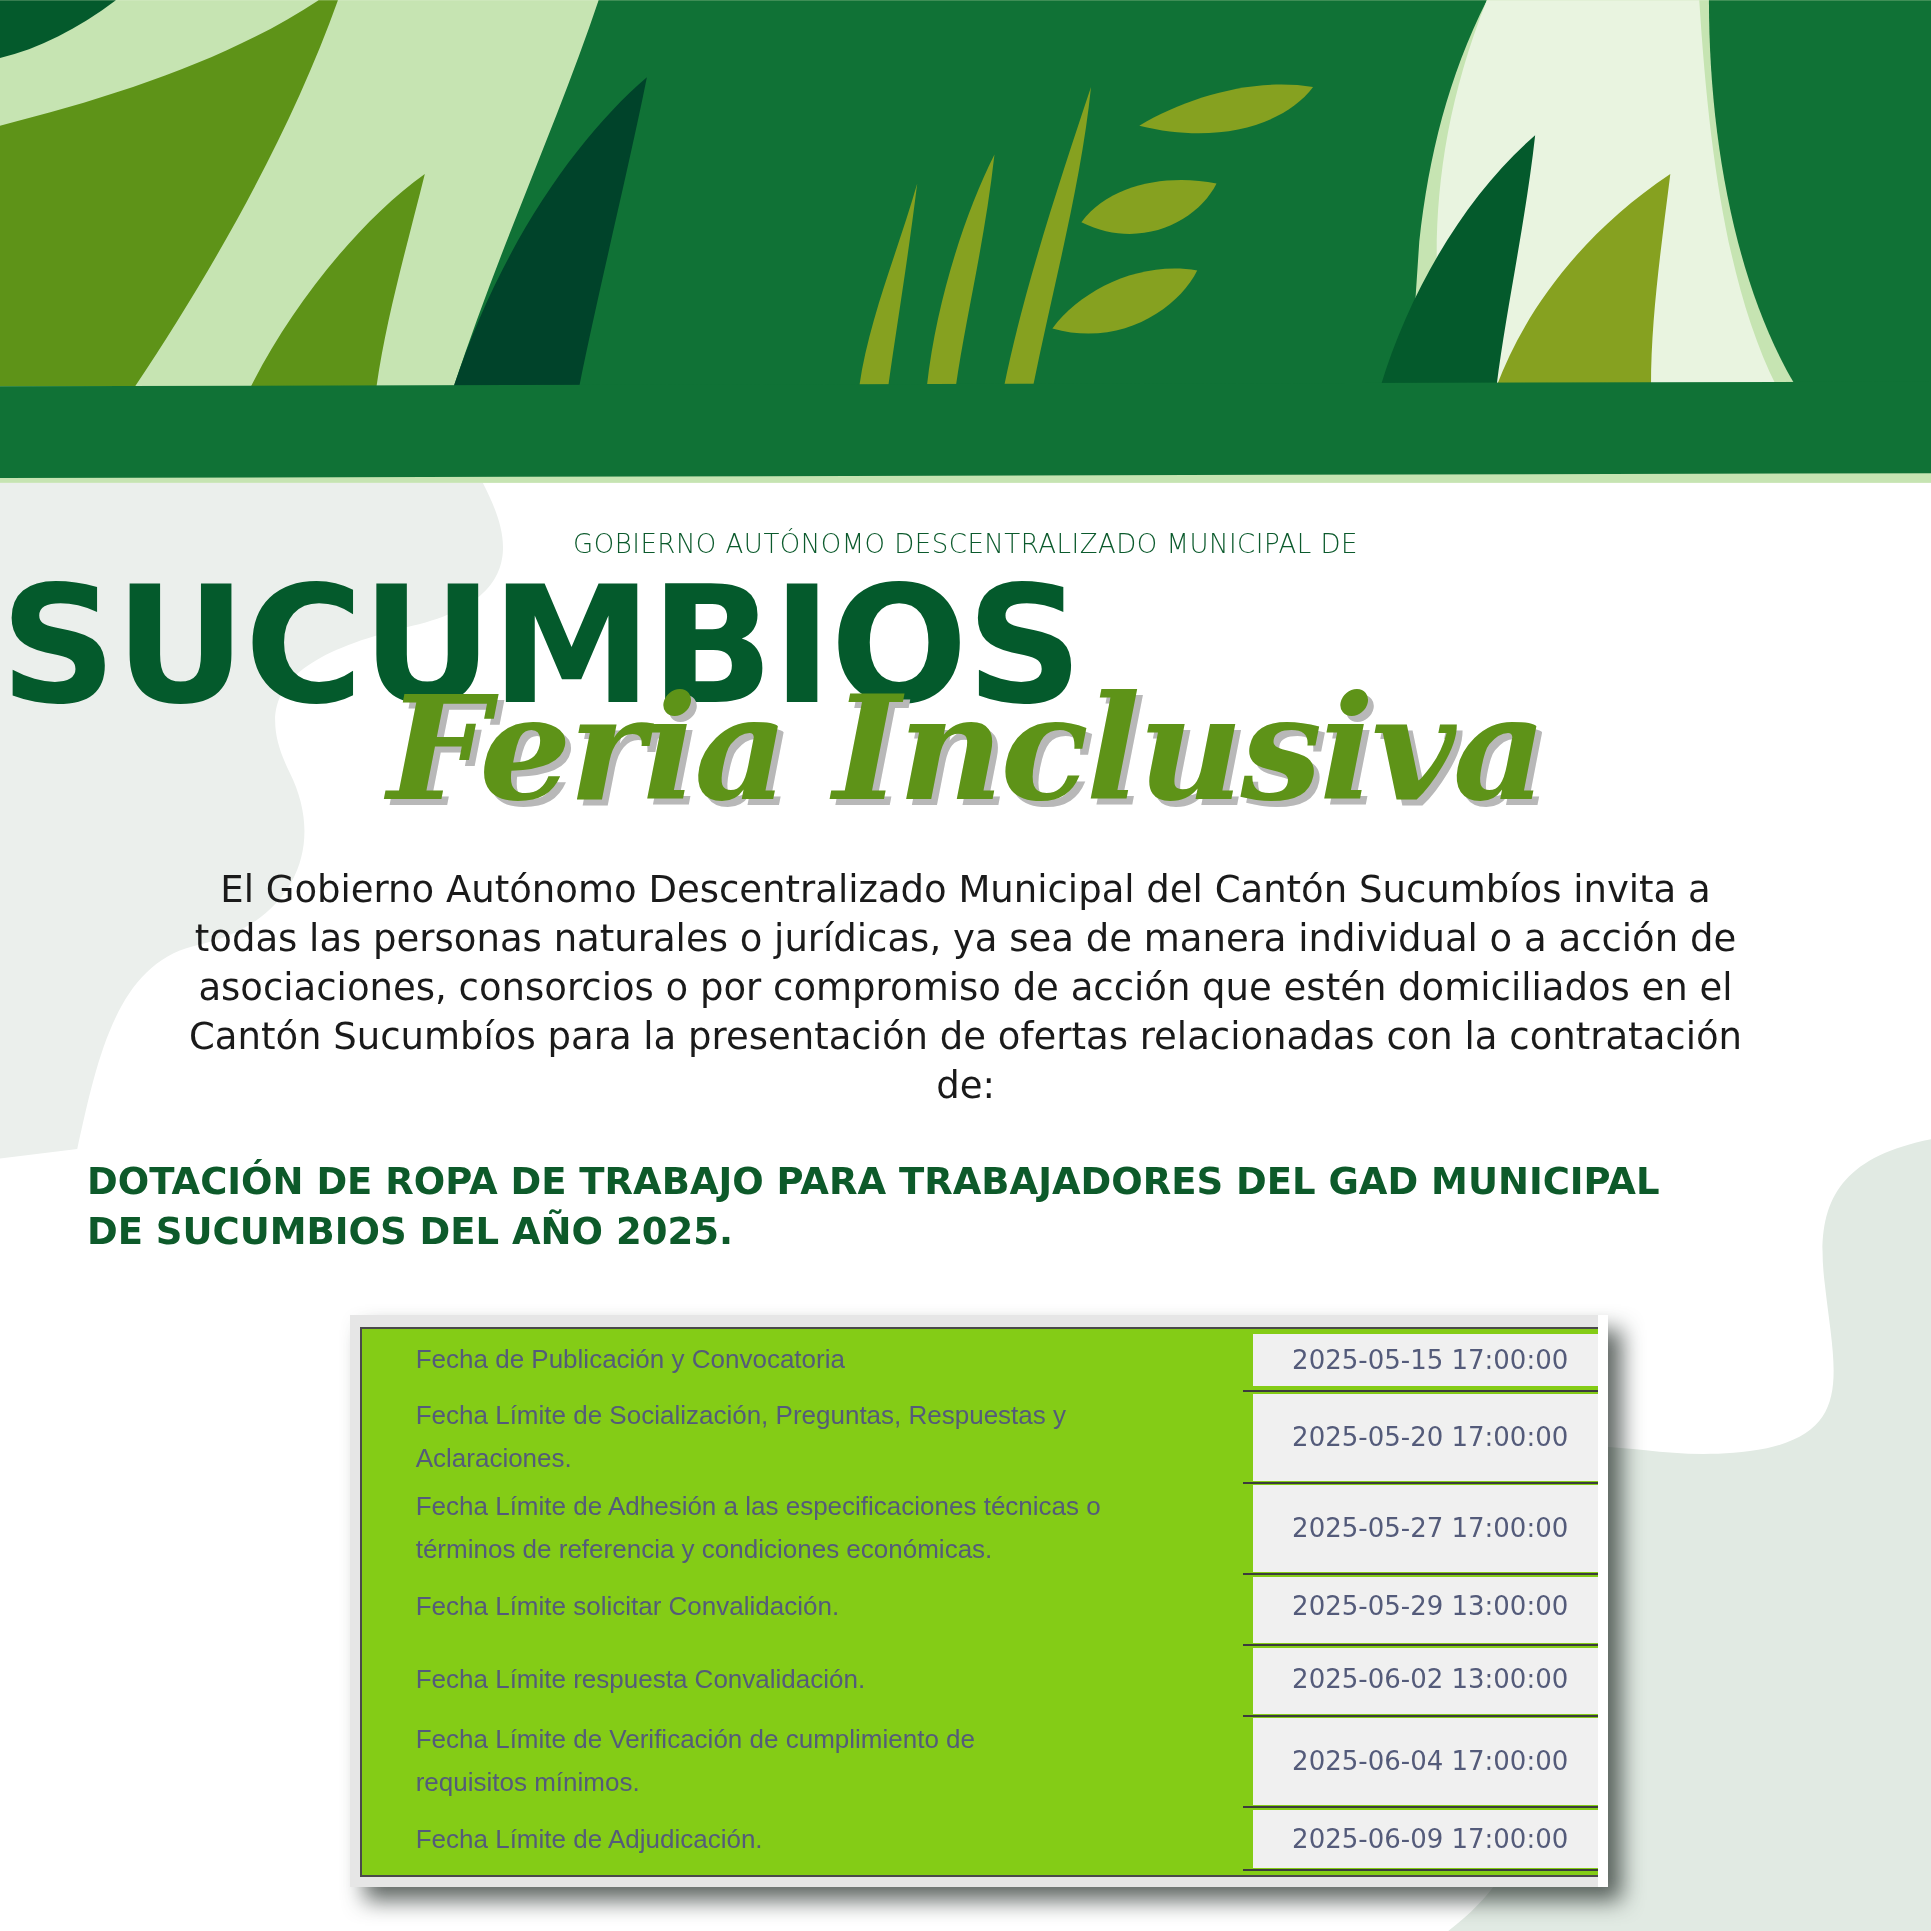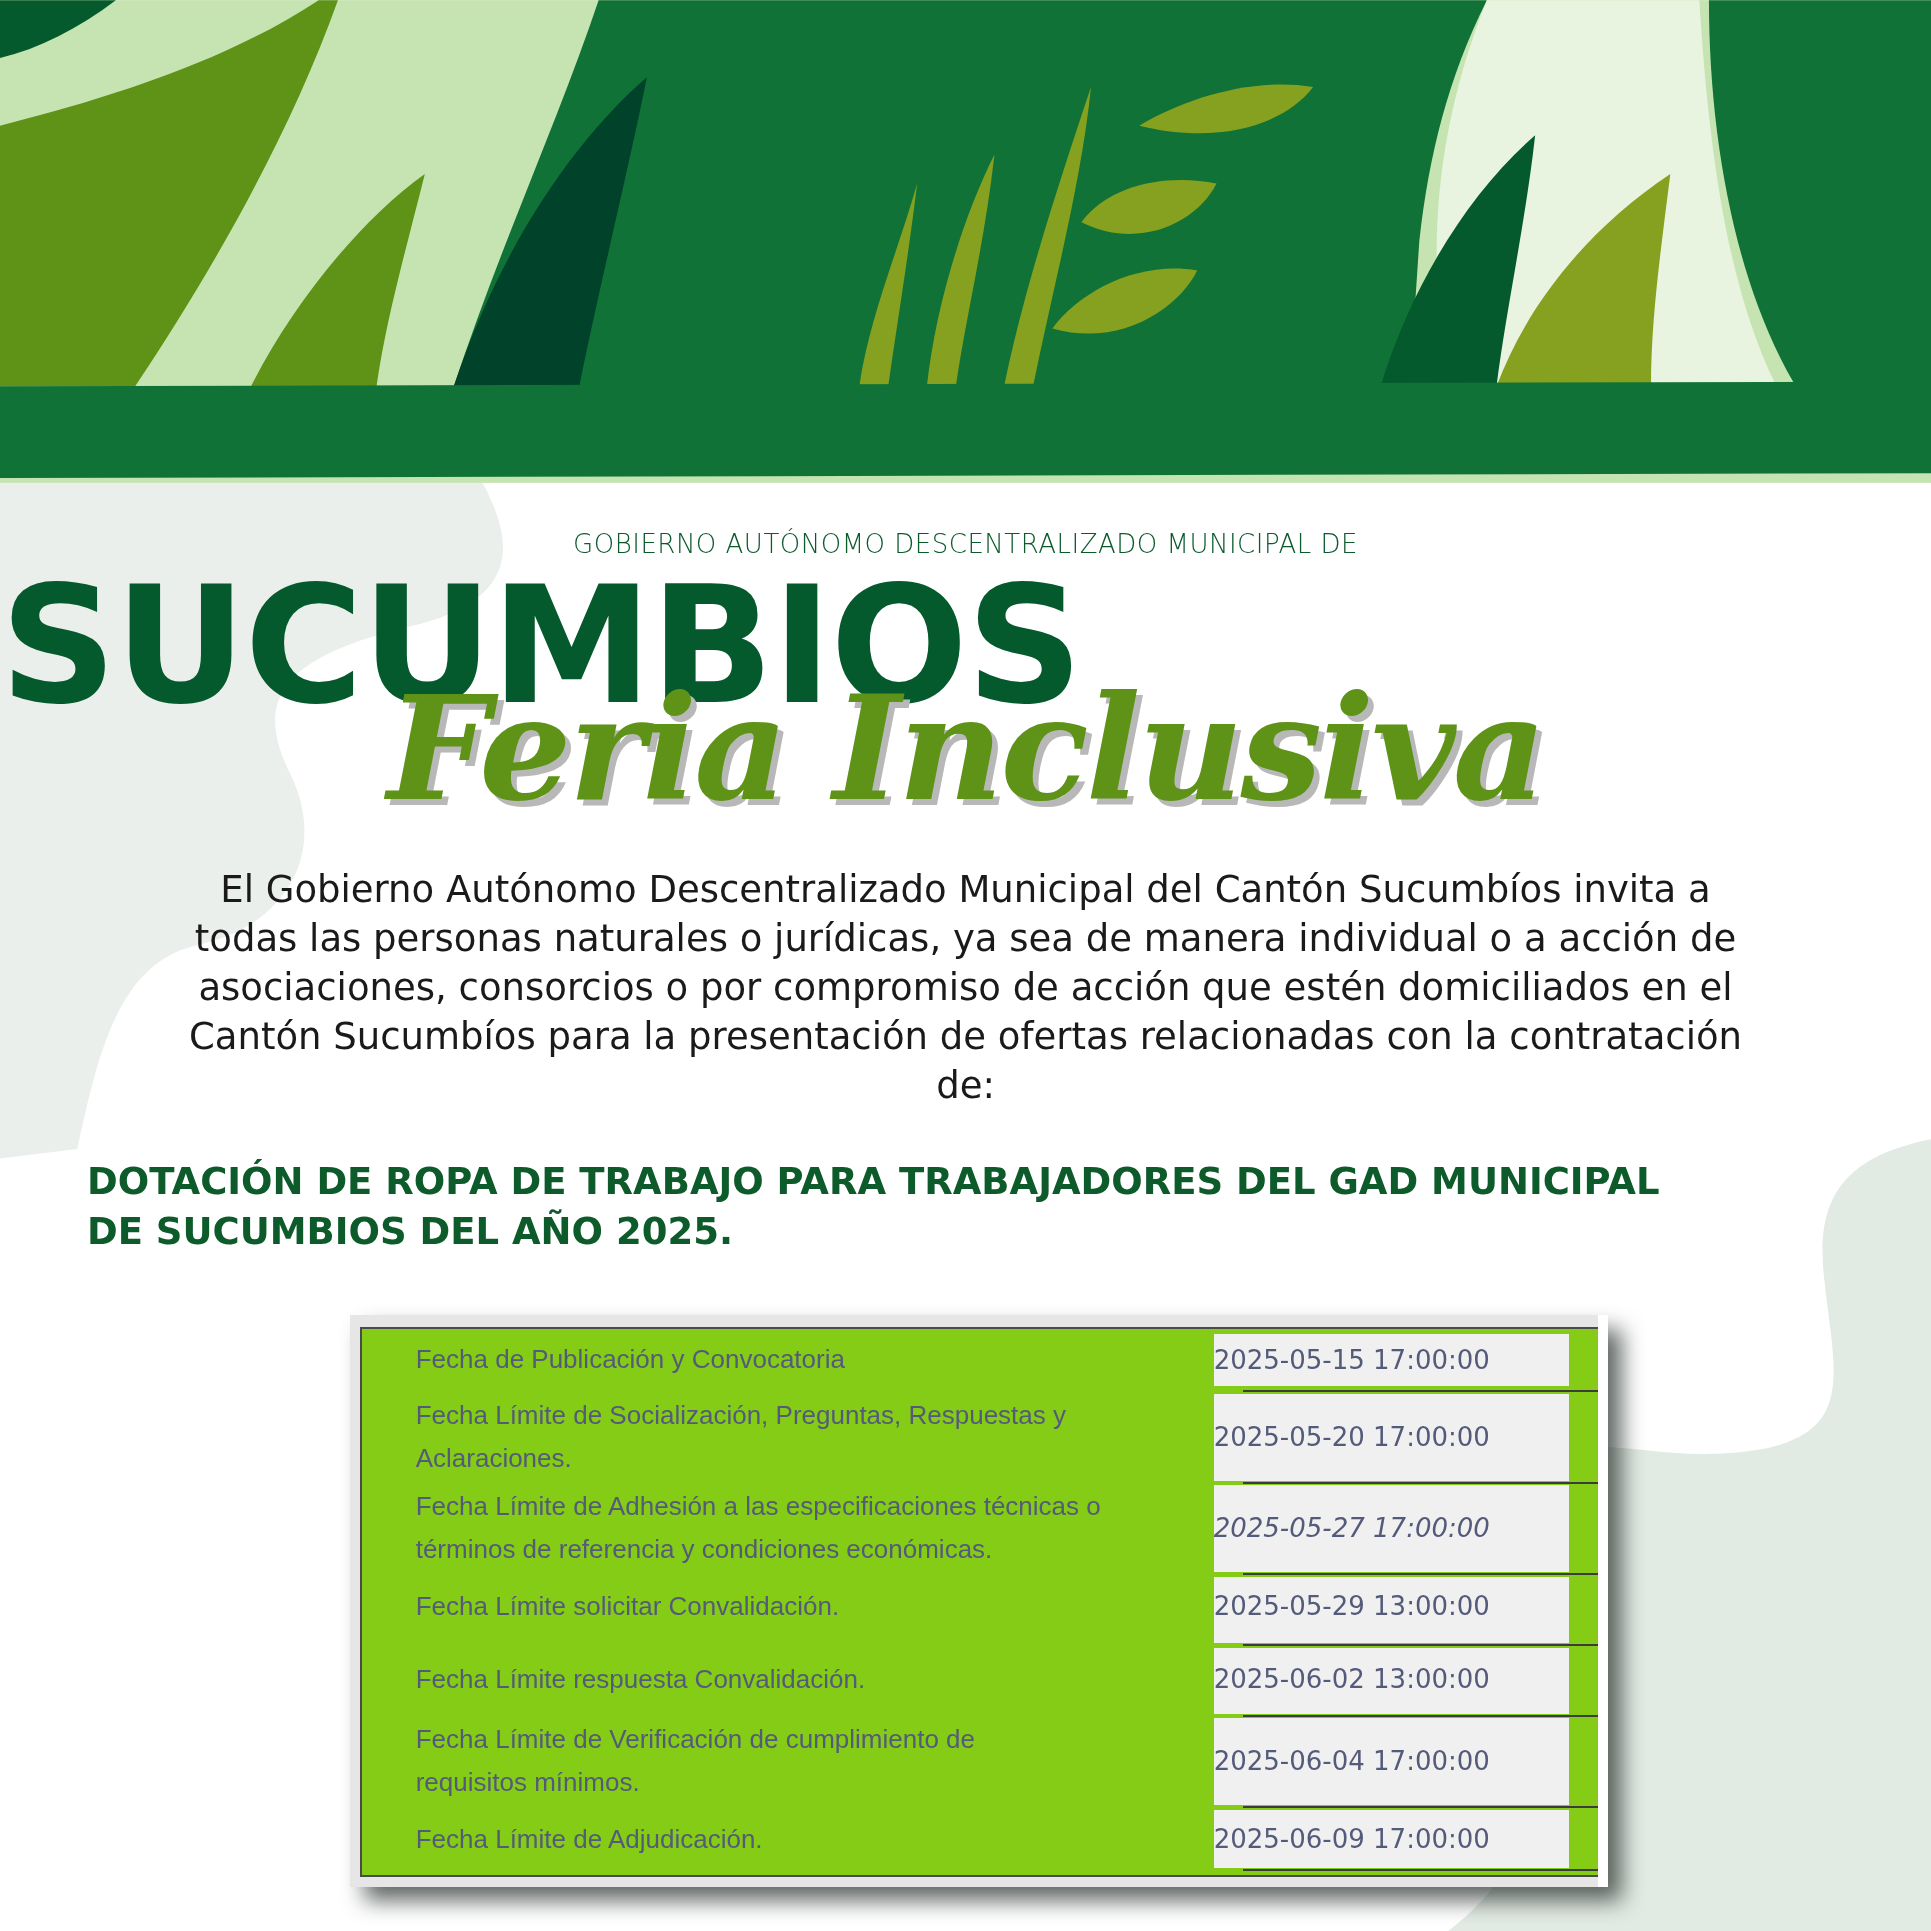--- a/index.html
+++ b/index.html
@@ -9,21 +9,21 @@
   .blobs { position:absolute; left:0; top:0; width:1931px; height:1931px; }
   .subtitle { position:absolute; left:0; width:1931px; top:529px; text-align:center; color:#0b5a2c; font-family:"DejaVu Sans", sans-serif; font-size:26px; font-weight:300; letter-spacing:0.5px; }
   .brand { position:absolute; left:0; width:1931px; top:565px; text-align:left; color:#045a2c; font-family:"DejaVu Sans", sans-serif; font-weight:bold; font-size:162px; letter-spacing:-1.9px; line-height:1; }
   .script { position:absolute; left:0; width:1931px; top:676px; text-align:center; color:#5e9318; font-family:"DejaVu Serif", serif; font-style:italic; font-weight:bold; font-size:145px; line-height:1; text-shadow:5.8px 5.8px 0 #b8b8b8; letter-spacing:-2.9px; }
   .intro { position:absolute; left:87px; width:1757px; top:865px; text-align:center; color:#1a1a1a; font-family:"DejaVu Sans", sans-serif; font-size:37px; line-height:49px; font-weight:normal; }
   .heading { position:absolute; left:87px; width:1757px; top:1157px; text-align:left; color:#0d5a2a; font-family:"DejaVu Sans", sans-serif; font-weight:bold; font-size:37px; line-height:50px; }
   .table-frame { position:absolute; left:350px; top:1315px; width:1258px; height:572px; background:#e6e6e6; box-shadow:13.5px 13.5px 21px rgba(40,50,45,0.75); }
   .table-inner { position:absolute; left:9.7px; top:11.6px; width:1239px; height:550px; border:2.9px solid #4a4a4a; border-right:none; box-sizing:border-box; background:#84cc16; }
   .row { position:absolute; left:0; width:1236px; }
   .row .label { position:absolute; left:54px; width:772px; color:#545b7a; font-family:"Liberation Sans", sans-serif; font-size:26px; line-height:43px; }
-  .row .date { position:absolute; left:852px; width:355px; color:#545b7a; font-family:"DejaVu Sans", sans-serif; font-size:26px; background:#f0f0f0; }
+  .row .date { position:absolute; left:891px; width:355px; text-align:center; color:#545b7a; font-family:"DejaVu Sans", sans-serif; font-size:26px; background:#f0f0f0; }
   .row .sep { position:absolute; left:881px; width:355px; height:2.9px; background:#3c3c3c; }
   .right-white { position:absolute; left:1248px; top:0; width:9.7px; height:572px; background:#ffffff; }
 </style>
 </head>
 <body>
 
 <svg class="blobs" width="1931" height="1931" viewBox="0 0 2000 2000">
   <path d="M0 500 L500 500 C520 540 560 620 420 650 C300 680 260 720 300 800 C340 880 300 960 200 980 C120 1000 100 1100 80 1190 L0 1200 Z" fill="#ebefec"></path>
   <path d="M2000 1180 C1900 1200 1880 1250 1890 1330 C1900 1420 1920 1480 1830 1500 C1720 1520 1660 1480 1600 1510 C1520 1560 1520 1680 1570 1780 C1600 1860 1580 1940 1500 2000 L2000 2000 Z" fill="#e1eae3"></path>
 </svg>
@@ -94,21 +94,21 @@
       </div>
       <div class="date" style="top:1.9px;height:87px;line-height:87px;">2025-05-20 17:00:00</div>
       <div class="sep" style="top:89px;"></div>
     </div>
 
     <div class="row" style="top:155px;height:92px;">
       <div class="label" style="top:1.9px;">
         <div>Fecha Límite de Adhesión a las especificaciones técnicas o</div>
         <div>términos de referencia y condiciones económicas.</div>
       </div>
-      <div class="date" style="top:1.9px;height:87px;line-height:87px;font-style:italic;">2025-05-27 17:00:00</div>
+      <div class="date" style="top:1.9px;height:87px;line-height:87px;">2025-05-27 17:00:00</div>
       <div class="sep" style="top:89px;"></div>
     </div>
 
     <div class="row" style="top:247px;height:70px;padding-left:21px;">
       <div class="label" style="top:9.7px;">
         <div>Fecha Límite solicitar Convalidación.</div>
       </div>
       <div class="date" style="top:1.9px;height:66px;line-height:58px;">2025-05-29 13:00:00</div>
       <div class="sep" style="top:68px;"></div>
     </div>

